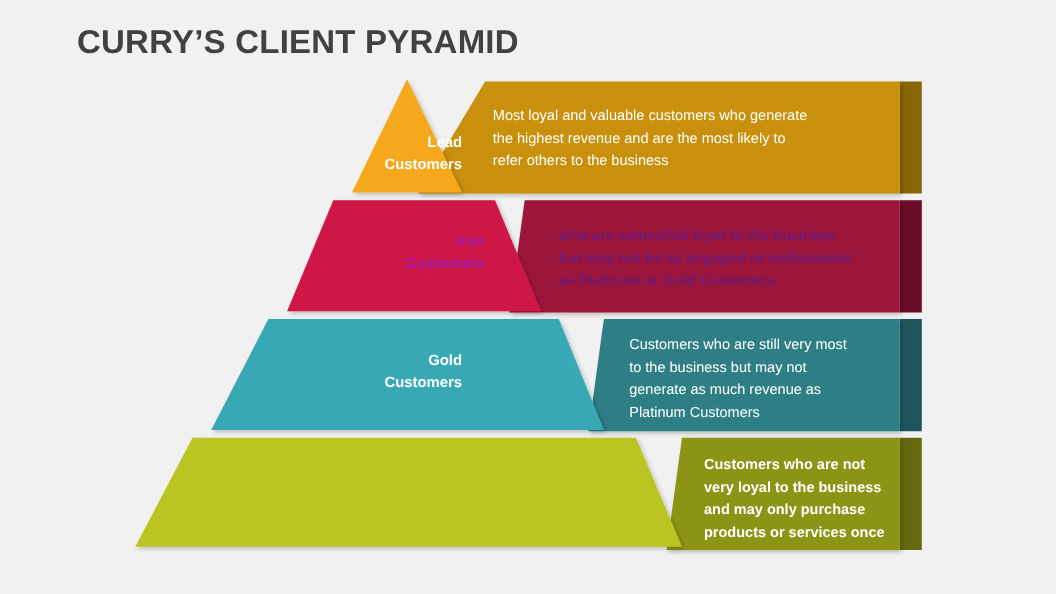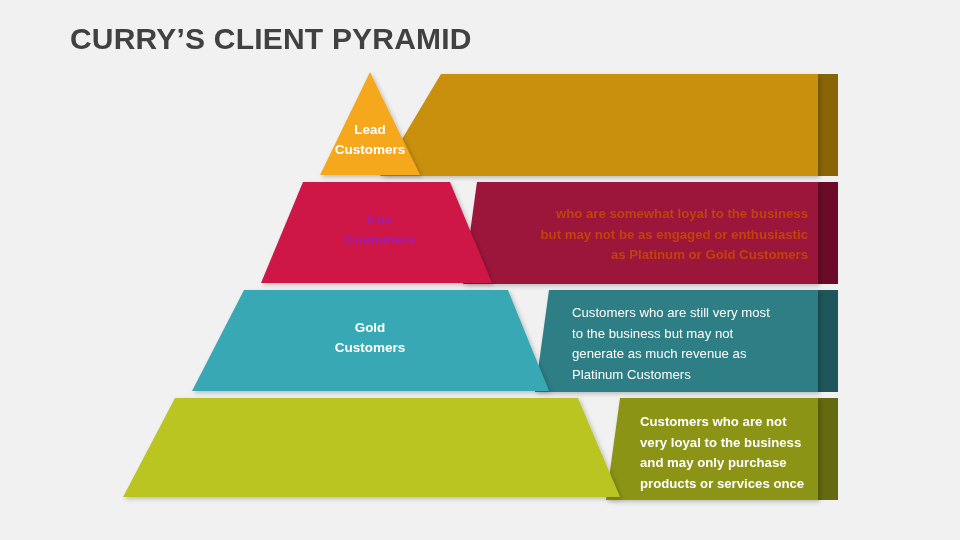--- a/index.html
+++ b/index.html
@@ -28,21 +28,21 @@
     position:absolute;
     left:0; top:0;
     width:960px; height:540px;
   }
   .tier-label {
     position:absolute;
     color:#ffffff;
     font-weight:bold;
     font-size:13.5px;
     line-height:20px;
-    text-align:center;
+    text-align:right;
     white-space:pre-line;
     pointer-events:none;
   }
   .tier-desc {
     position:absolute;
     color:#ffffff;
     font-size:13.2px;
     line-height:20.5px;
     white-space:pre-line;
   }
@@ -83,24 +83,27 @@
 
     <g>
       <polygon points="818,398 838,398 838,500 818,500" fill="#636A0F"></polygon>
       <polygon points="620,398 818,398 818,500 606,500" filter="url(#softshadow)" fill="#8C9417"></polygon>
       <polygon points="175,398 578,398 620,497 123,497" filter="url(#softshadow)" fill="#BAC524"></polygon>
     </g>
   </svg>
 
   <div class="tier-label" style="left: 320px; top: 120px; width: 100px; color: rgb(255, 255, 255);">Lead
 Customers</div>
+  <div class="tier-desc" style="left: 448px; top: 95px; width: 350px; color: rgb(255, 255, 255);">Most loyal and valuable customers who generate
+the highest revenue and are the most likely to
+refer others to the business</div>
 
   <div class="tier-label" style="left: 320px; top: 210px; width: 120px; color: #a21caf;">Iron
 Customers</div>
-  <div class="tier-desc bold" style="left: 508px; top: 204px; width: 300px; color: #c2410c; font-weight: bold; text-align: right;">who are somewhat loyal to the business
+  <div class="tier-desc bold" style="left: 508px; top: 204px; width: 300px; color: #701a75; font-weight: bold;">who are somewhat loyal to the business
 but may not be as engaged or enthusiastic
 as Platinum or Gold Customers</div>
 
   <div class="tier-label" style="left: 320px; top: 318px; width: 100px; color: rgb(255, 255, 255);">Gold
 Customers</div>
   <div class="tier-desc" style="left: 572px; top: 303px; width: 240px; color: rgb(255, 255, 255);">Customers who are still very most
 to the business but may not
 generate as much revenue as
 Platinum Customers</div>
 

